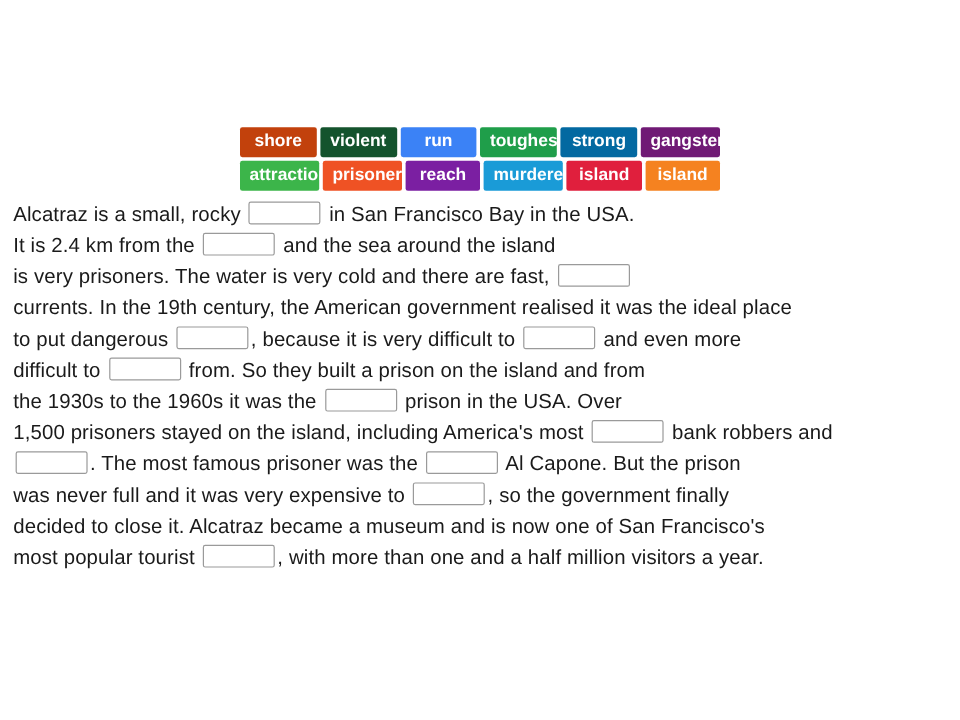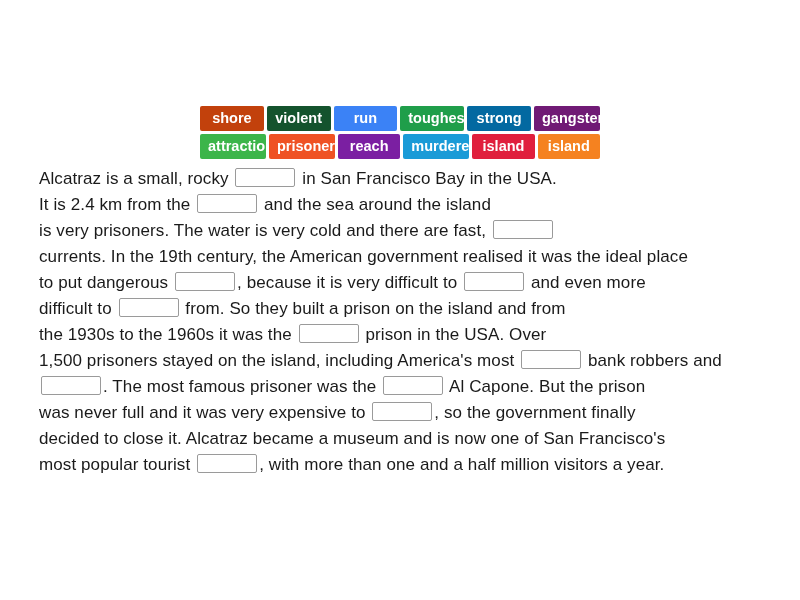--- a/index.html
+++ b/index.html
@@ -43,21 +43,21 @@
     text-align: center;
     border-radius: 2px;
     white-space: nowrap;
     cursor: pointer;
     user-select: none;
   }
 
   
   .passage {
     position: absolute;
-    left: 39px;
+    left: 11px;
     top: 166px;
     width: 748px;
     font-size: 17px;
     line-height: 26px;
     color: #1a1a1a;
     letter-spacing: 0.1px;
   }
   .passage .seg { white-space: pre-wrap; }
   .blank {
     display: inline-block;

